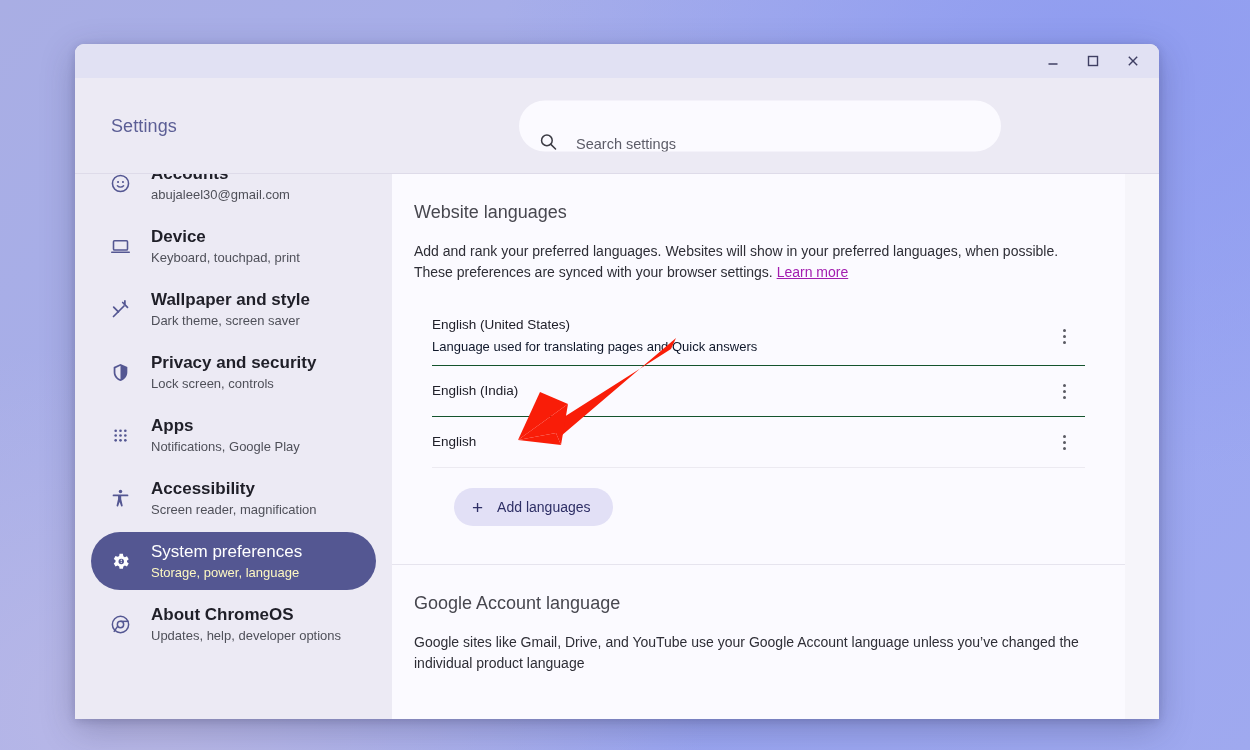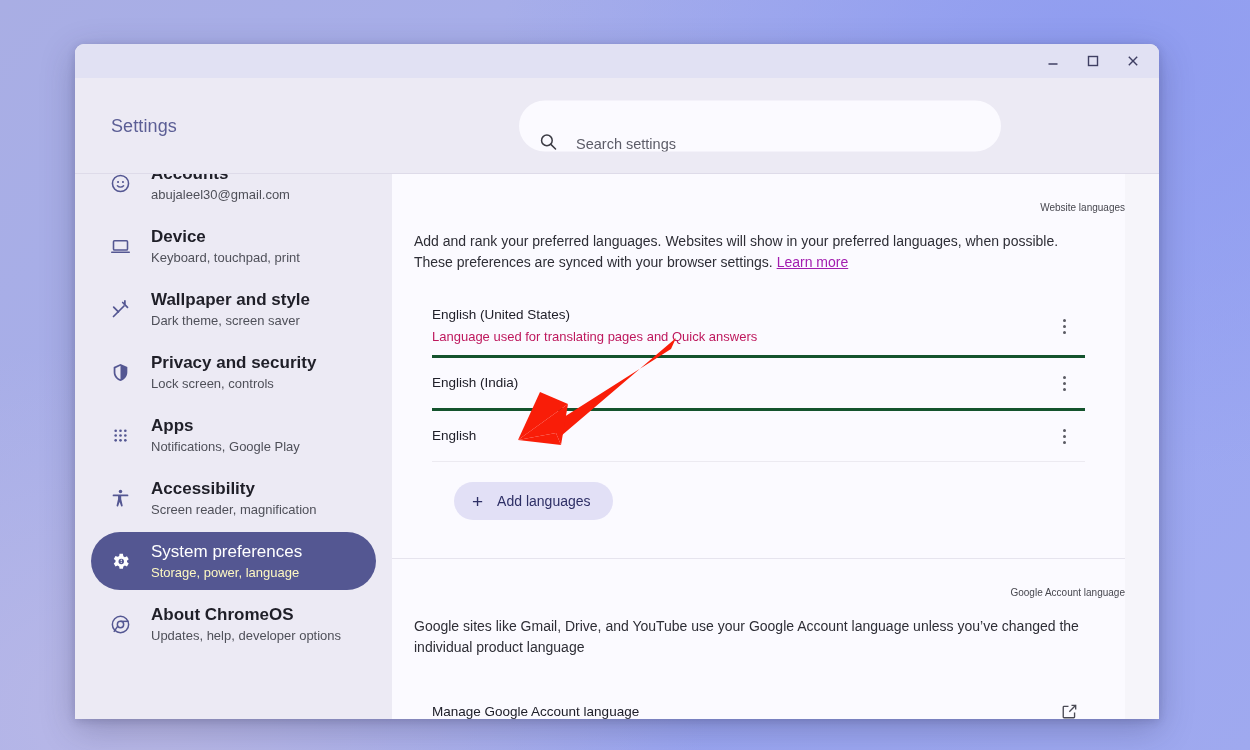--- a/index.html
+++ b/index.html
@@ -173,51 +173,50 @@
     background: #fbfaff;
     overflow: hidden;
     position: relative;
   }
   .scroll-gutter {
     width: 34px;
     background: #f6f5fa;
   }
 
   .sec-label {
-    font-size: 10px;
+    font-size: 18px;
     color: #47474f;
     padding: 28px 0 0 22px;
-    text-align: right;
   }
   .sec-desc {
     font-size: 14px;
     color: #2e2e36;
     line-height: 21px;
     padding: 18px 44px 0 22px;
   }
   .learn-link {
     color: #a21caf;
     text-decoration: underline;
     cursor: pointer;
   }
 
   .lang-list { margin: 24px 40px 0 40px; }
   .lang-row {
     display: flex;
     align-items: center;
     justify-content: space-between;
     min-height: 48px;
-    border-bottom: 3px solid #14532d;
+    border-bottom: 1px solid #14532d;
     padding: 10px 0 10px 0;
     cursor: pointer;
   }
   .lang-row:last-child { border-bottom: 1px solid #eceaf1; }
   .lang-main { display: flex; flex-direction: column; gap: 5px; }
   .lang-name { font-size: 13.5px; color: #20202a; line-height: 1.25; }
-  .lang-note { font-size: 13px; color: #be185d; line-height: 1.25; }
+  .lang-note { font-size: 13px; color: #0f172a; line-height: 1.25; }
   .kebab {
     width: 30px; height: 30px;
     display: flex; flex-direction: column;
     align-items: center; justify-content: center;
     gap: 3px;
     cursor: pointer;
     margin-right: 6px;
   }
   .kebab i { width: 3px; height: 3px; background: #5a5a63; border-radius: 50%; display: block; }
 

